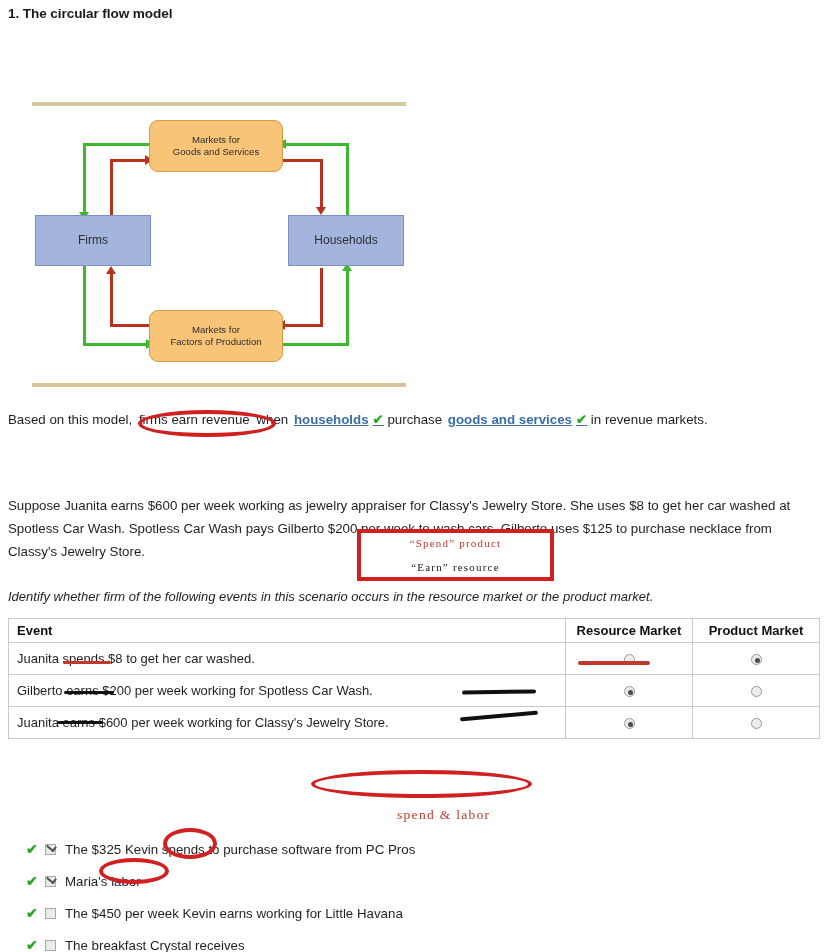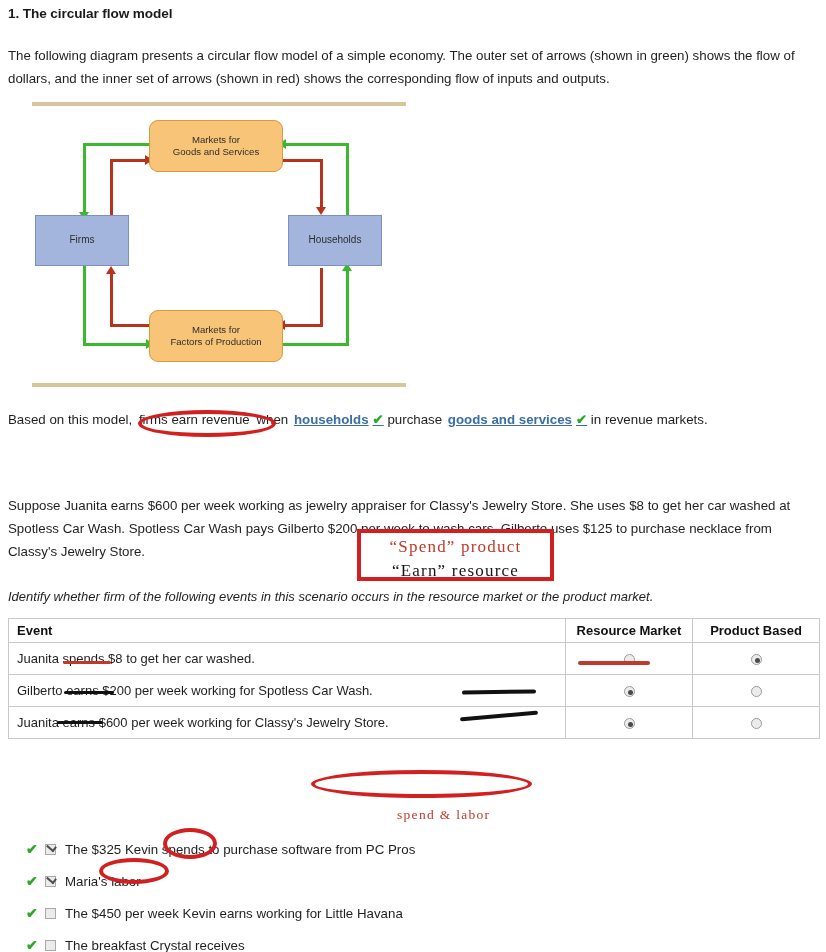--- a/index.html
+++ b/index.html
@@ -65,22 +65,22 @@
   }
   .node.market {
     background: #f8c477;
     border: 1px solid #d79a3c;
     border-radius: 9px;
     width: 134px; height: 52px;
   }
   .node.sector {
     background: #a3b4dd;
     border: 1px solid #7d90c4;
-    width: 94px; height: 51px;
-    font-size: 10px;
+    width: 116px; height: 51px;
+    font-size: 12px;
   }
   #node-goods  { left: 123px; top: 18px; }
   #node-factors{ left: 123px; top: 208px; }
   #node-firms  { left: 9px;  top: 113px; }
   #node-house  { left: 262px;top: 113px; }
 
   
   .ln { position: absolute; z-index: 2; }
   .ln.g { background: #3cb82f; }
   .ln.r { background: #b8331d; }
@@ -131,21 +131,21 @@
     width: 197px; height: 52px;
     border: 4px solid #d21f1f;
     background: #ffffff;
     z-index: 20;
   }
   .note-line {
     position: absolute;
     left: 0; width: 100%;
     text-align: center;
     font-family: "Liberation Serif", serif;
-    font-size: 17px;
+    font-size: 11px;
     letter-spacing: 1.2px;
     white-space: nowrap;
   }
   .note-line.one { top: 4px; color: #c0392b; }
   .note-line.two { top: 28px; color: #161616; }
 
   
   .instruction {
     position: absolute;
     left: 8px; top: 589px;
@@ -277,21 +277,20 @@
     border-radius: 2px;
   }
 </style>
 </head>
 <body>
 
 <div class="page">
 
   <div class="q-title">1. The circular flow model</div>
 
-  <div class="intro">The following diagram presents a circular flow model of a simple economy. The outer set of arrows (shown in green) shows the flow of dollars, and the inner set of arrows (shown in red) shows the corresponding flow of inputs and outputs.</div>
 
   <div class="diagram">
     <div class="rule top"></div>
     <div class="rule bottom"></div>
 
     <div class="ln g h" style="left:57px; top:41px; width:68px;"></div>
     <div class="ln g v" style="left:57px; top:41px; height:72px;"></div>
     <div class="tip g-down" style="left:53px; top:110px;"></div>
 
     <div class="ln g v" style="left:320px; top:41px; height:74px;"></div>
@@ -357,21 +356,21 @@
     <div class="note-line two">“Earn” resource</div>
   </div>
 
   <div class="instruction">Identify whether firm of the following events in this scenario occurs in the resource market or the product market.</div>
 
   <table class="mkt-table">
     <thead>
       <tr>
         <th class="evt">Event</th>
         <th class="col">Resource Market</th>
-        <th class="col">Product Based</th>
+        <th class="col">Product Market</th>
       </tr>
     </thead>
     <tbody>
       <tr>
         <td class="evt">Juanita spends $8 to get her car washed.</td>
         <td class="col">
           <span class="radio"></span>
         </td>
         <td class="col">
           <span class="radio on"></span>

